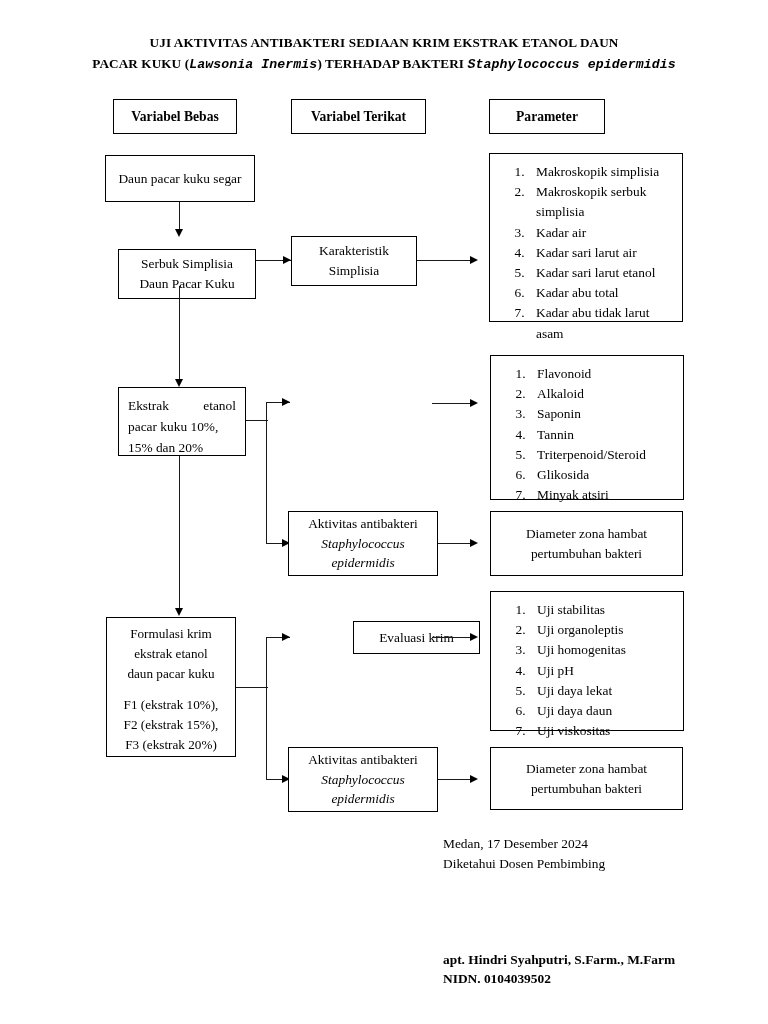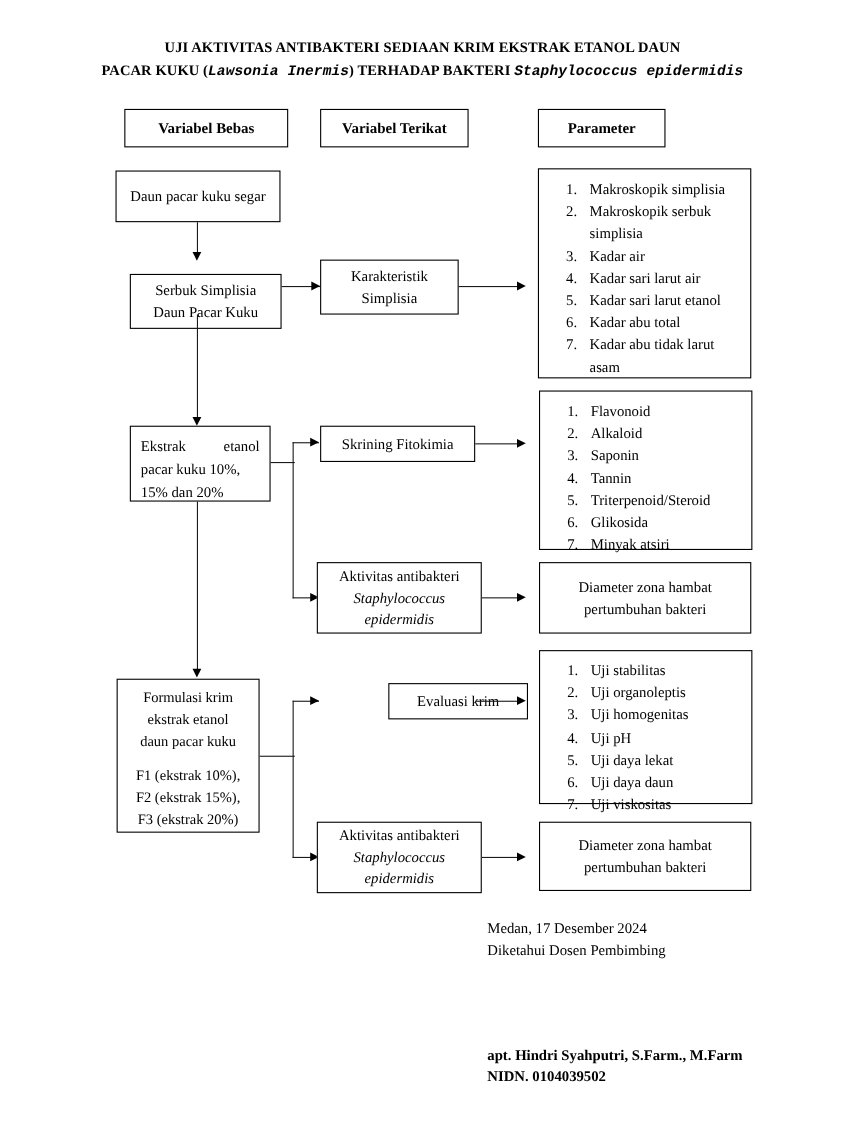--- a/index.html
+++ b/index.html
@@ -93,21 +93,21 @@
 </head>
 <body>
 
 <div id="sheet">
 
   <div class="title">
     <div>UJI AKTIVITAS ANTIBAKTERI SEDIAAN KRIM EKSTRAK ETANOL DAUN</div>
     <div><span>PACAR KUKU (</span><span class="it">Lawsonia Inermis</span><span>) TERHADAP BAKTERI </span><span class="it">Staphylococcus epidermidis</span></div>
   </div>
 
-  <div class="box hdr" style="left:113px;top:99px;width:149px;height:35px;">
+  <div class="box hdr" style="left:113px;top:99px;width:124px;height:35px;">
     <span>Variabel Bebas</span>
   </div>
   <div class="box hdr" style="left:291px;top:99px;width:135px;height:35px;">
     <span>Variabel Terikat</span>
   </div>
   <div class="box hdr" style="left:489px;top:99px;width:116px;height:35px;">
     <span>Parameter</span>
   </div>
 
   <div class="box" style="left:105px;top:155px;width:150px;height:47px;">
@@ -159,23 +159,20 @@
   <div class="arrow right" style="left:282px;top:633px;"></div>
   <div class="ln hl" style="left:266px;top:779px;width:24px;"></div>
   <div class="arrow right" style="left:282px;top:775px;"></div>
 
   <div class="box" style="left:291px;top:236px;width:126px;height:50px;">
     <span>Karakteristik Simplisia</span>
   </div>
   <div class="ln hl" style="left:417px;top:260px;width:58px;"></div>
   <div class="arrow right" style="left:470px;top:256px;"></div>
 
-  <div class="box" style="left:291px;top:387px;width:141px;height:33px;">
-    <span>Skrining Fitokimia</span>
-  </div>
   <div class="ln hl" style="left:432px;top:403px;width:43px;"></div>
   <div class="arrow right" style="left:470px;top:399px;"></div>
 
   <div class="box" style="left:288px;top:511px;width:150px;height:65px;line-height:19.5px;">
     <div>
       <div>Aktivitas antibakteri</div>
       <div class="it">Staphylococcus</div>
       <div class="it">epidermidis</div>
     </div>
   </div>
@@ -191,21 +188,21 @@
   <div class="box" style="left:288px;top:747px;width:150px;height:65px;line-height:19.5px;">
     <div>
       <div>Aktivitas antibakteri</div>
       <div class="it">Staphylococcus</div>
       <div class="it">epidermidis</div>
     </div>
   </div>
   <div class="ln hl" style="left:438px;top:779px;width:37px;"></div>
   <div class="arrow right" style="left:470px;top:775px;"></div>
 
-  <div class="box listbox" style="left:489px;top:153px;width:194px;height:191px;">
+  <div class="box listbox" style="left:489px;top:153px;width:194px;height:169px;">
     <ol class="plist">
         <li>Makroskopik simplisia</li>
         <li>Makroskopik serbuk simplisia</li>
         <li>Kadar air</li>
         <li>Kadar sari larut air</li>
         <li>Kadar sari larut etanol</li>
         <li>Kadar abu total</li>
         <li>Kadar abu tidak larut asam</li>
       </ol>
   </div>

